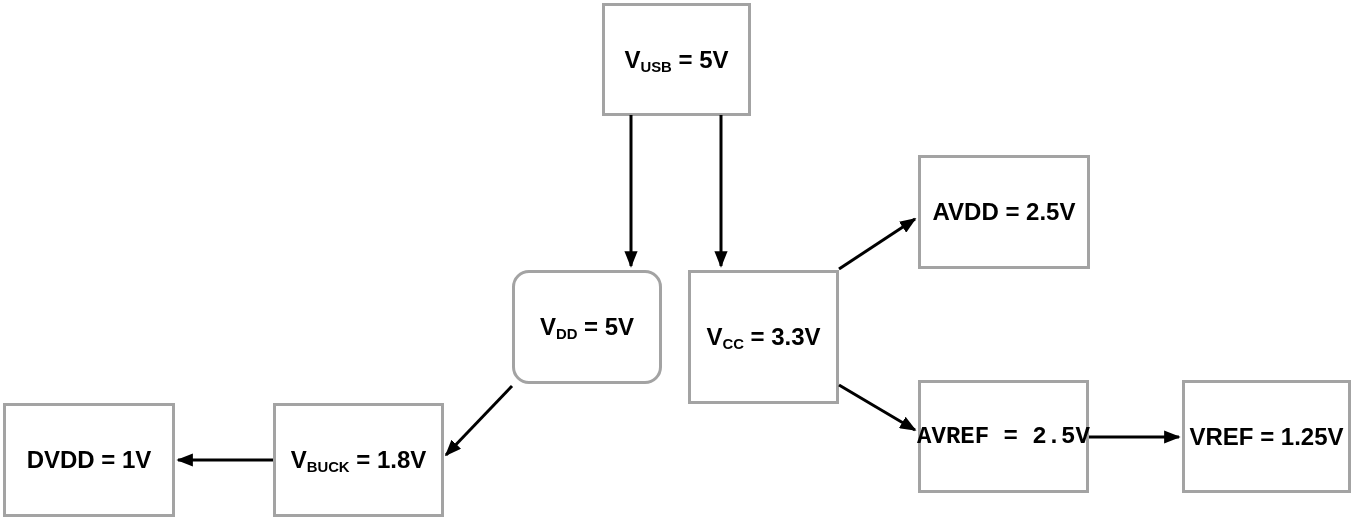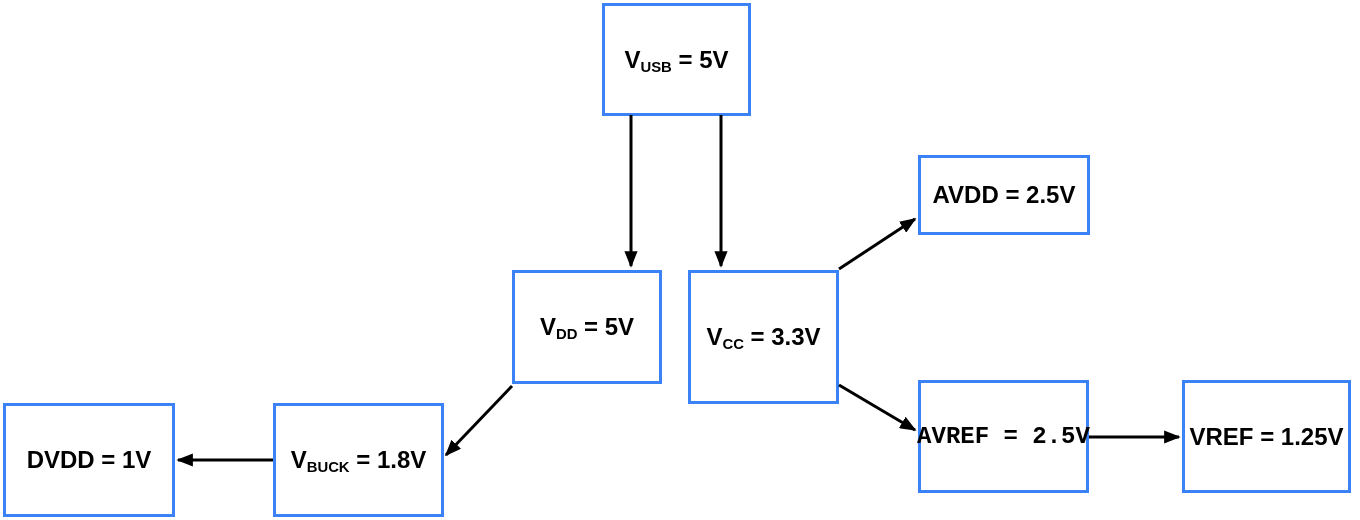--- a/index.html
+++ b/index.html
@@ -11,21 +11,21 @@
     position: relative;
     width: 1360px;
     height: 520px;
     background: #ffffff;
     font-family: "Liberation Sans", sans-serif;
     overflow: hidden;
   }
   .node {
     position: absolute;
     box-sizing: border-box;
-    border: 3px solid #3b82f6;
+    border: 3px solid #a3a3a3;
     background: #ffffff;
     display: flex;
     align-items: center;
     justify-content: center;
   }
   .lbl {
     font-weight: bold;
     font-size: 24px;
     color: #000000;
     white-space: nowrap;
@@ -49,29 +49,29 @@
 </style>
 </head>
 <body>
 
 <div class="stage">
 
   <div class="node" style="left:602px; top:3px; width:149px; height:113px;">
     <span class="lbl"><span>V</span><sub>USB</sub><span> = 5V</span></span>
   </div>
 
-  <div class="node" style="left:512px; top:270px; width:150px; height:114px;">
+  <div class="node" style="left:512px; top:270px; width:150px; height:114px;border-radius:17px;">
     <span class="lbl"><span>V</span><sub>DD</sub><span> = 5V</span></span>
   </div>
 
   <div class="node" style="left:688px; top:270px; width:151px; height:134px;">
     <span class="lbl"><span>V</span><sub>CC</sub><span> = 3.3V</span></span>
   </div>
 
-  <div class="node" style="left:918px; top:155px; width:172px; height:80px;">
+  <div class="node" style="left:918px; top:155px; width:172px; height:114px;">
     <span class="lbl"><span>AVDD = 2.5V</span><sub></sub><span></span></span>
   </div>
 
   <div class="node" style="left:918px; top:380px; width:171px; height:113px;font-family:Liberation Mono, monospace;">
     <span class="lbl"><span>AVREF = 2.5V</span><sub></sub><span></span></span>
   </div>
 
   <div class="node" style="left:1182px; top:380px; width:169px; height:113px;">
     <span class="lbl"><span>VREF = 1.25V</span><sub></sub><span></span></span>
   </div>

